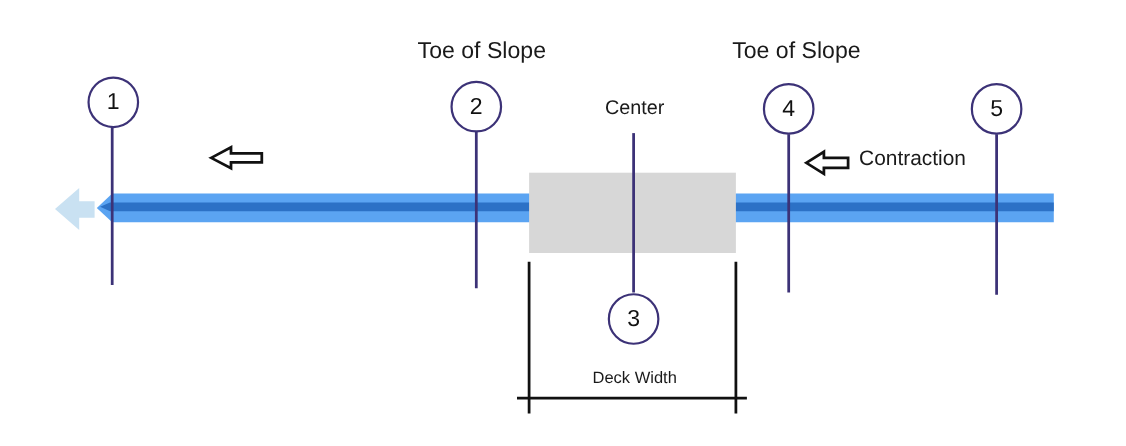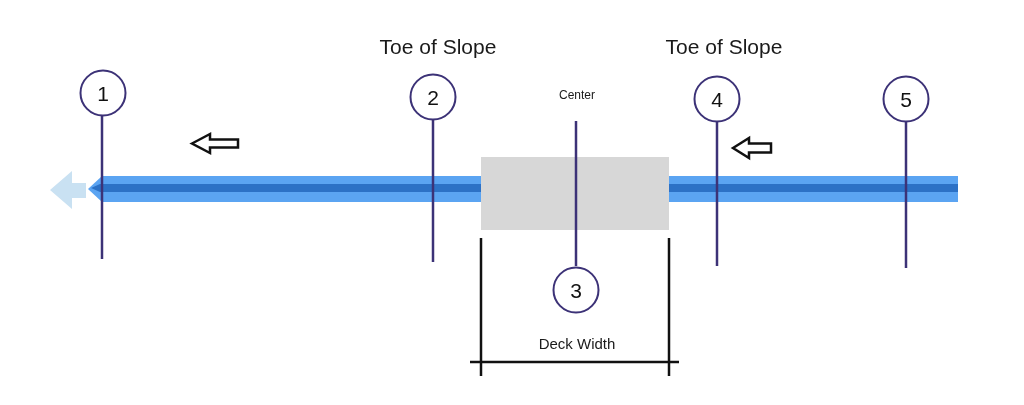--- a/index.html
+++ b/index.html
@@ -17,21 +17,21 @@
     width: 1024px; height: 405px;
   }
   .label {
     position: absolute;
     color: var(--text, #1a1a1a);
     white-space: nowrap;
     line-height: 1.1;
   }
   .label.centered { transform: translateX(-50%); }
   .lbl-toe { font-size: 21px; }
-  .lbl-center { font-size: 12px; }
+  .lbl-center { font-size: 18px; }
   .lbl-move { font-size: 19px; }
   .lbl-deck { font-size: 15px; }
   .callout {
     position: absolute;
     width: 47px; height: 47px;
     box-sizing: border-box;
     border: 2.5px solid var(--callout-stroke, #3c3277);
     border-radius: 50%;
     background: #ffffff;
     display: flex;
@@ -74,20 +74,21 @@
     <line class="dim" x1="669" y1="238" x2="669" y2="376"></line>
     <line class="dim" x1="470" y1="362" x2="679" y2="362"></line>
 
     <path class="block-arrow" d="M 192,143.5 L 210,134 L 210,139.5 L 238,139.5 L 238,147.5 L 210,147.5 L 210,153 Z"></path>
     <path class="block-arrow" d="M 733,148 L 749,138 L 749,143.5 L 771,143.5 L 771,152.5 L 749,152.5 L 749,158 Z"></path>
   </svg>
 
   <div class="label centered lbl-toe" style="left:438px; top:35px;">Toe of Slope</div>
   <div class="label centered lbl-toe" style="left:724px; top:35px;">Toe of Slope</div>
   <div class="label centered lbl-center" style="left:577px; top:89px;">Center</div>
+  <div class="label lbl-move" style="left:781px; top:135px;">Contraction</div>
   <div class="label centered lbl-deck" style="left:577px; top:336px;text-align:right;">Deck Width</div>
 
   <div class="callout" style="left:103px; top:93px;">
     <span>1</span>
   </div>
   <div class="callout" style="left:433px; top:97px;">
     <span>2</span>
   </div>
   <div class="callout" style="left:576px; top:290px;">
     <span>3</span>

